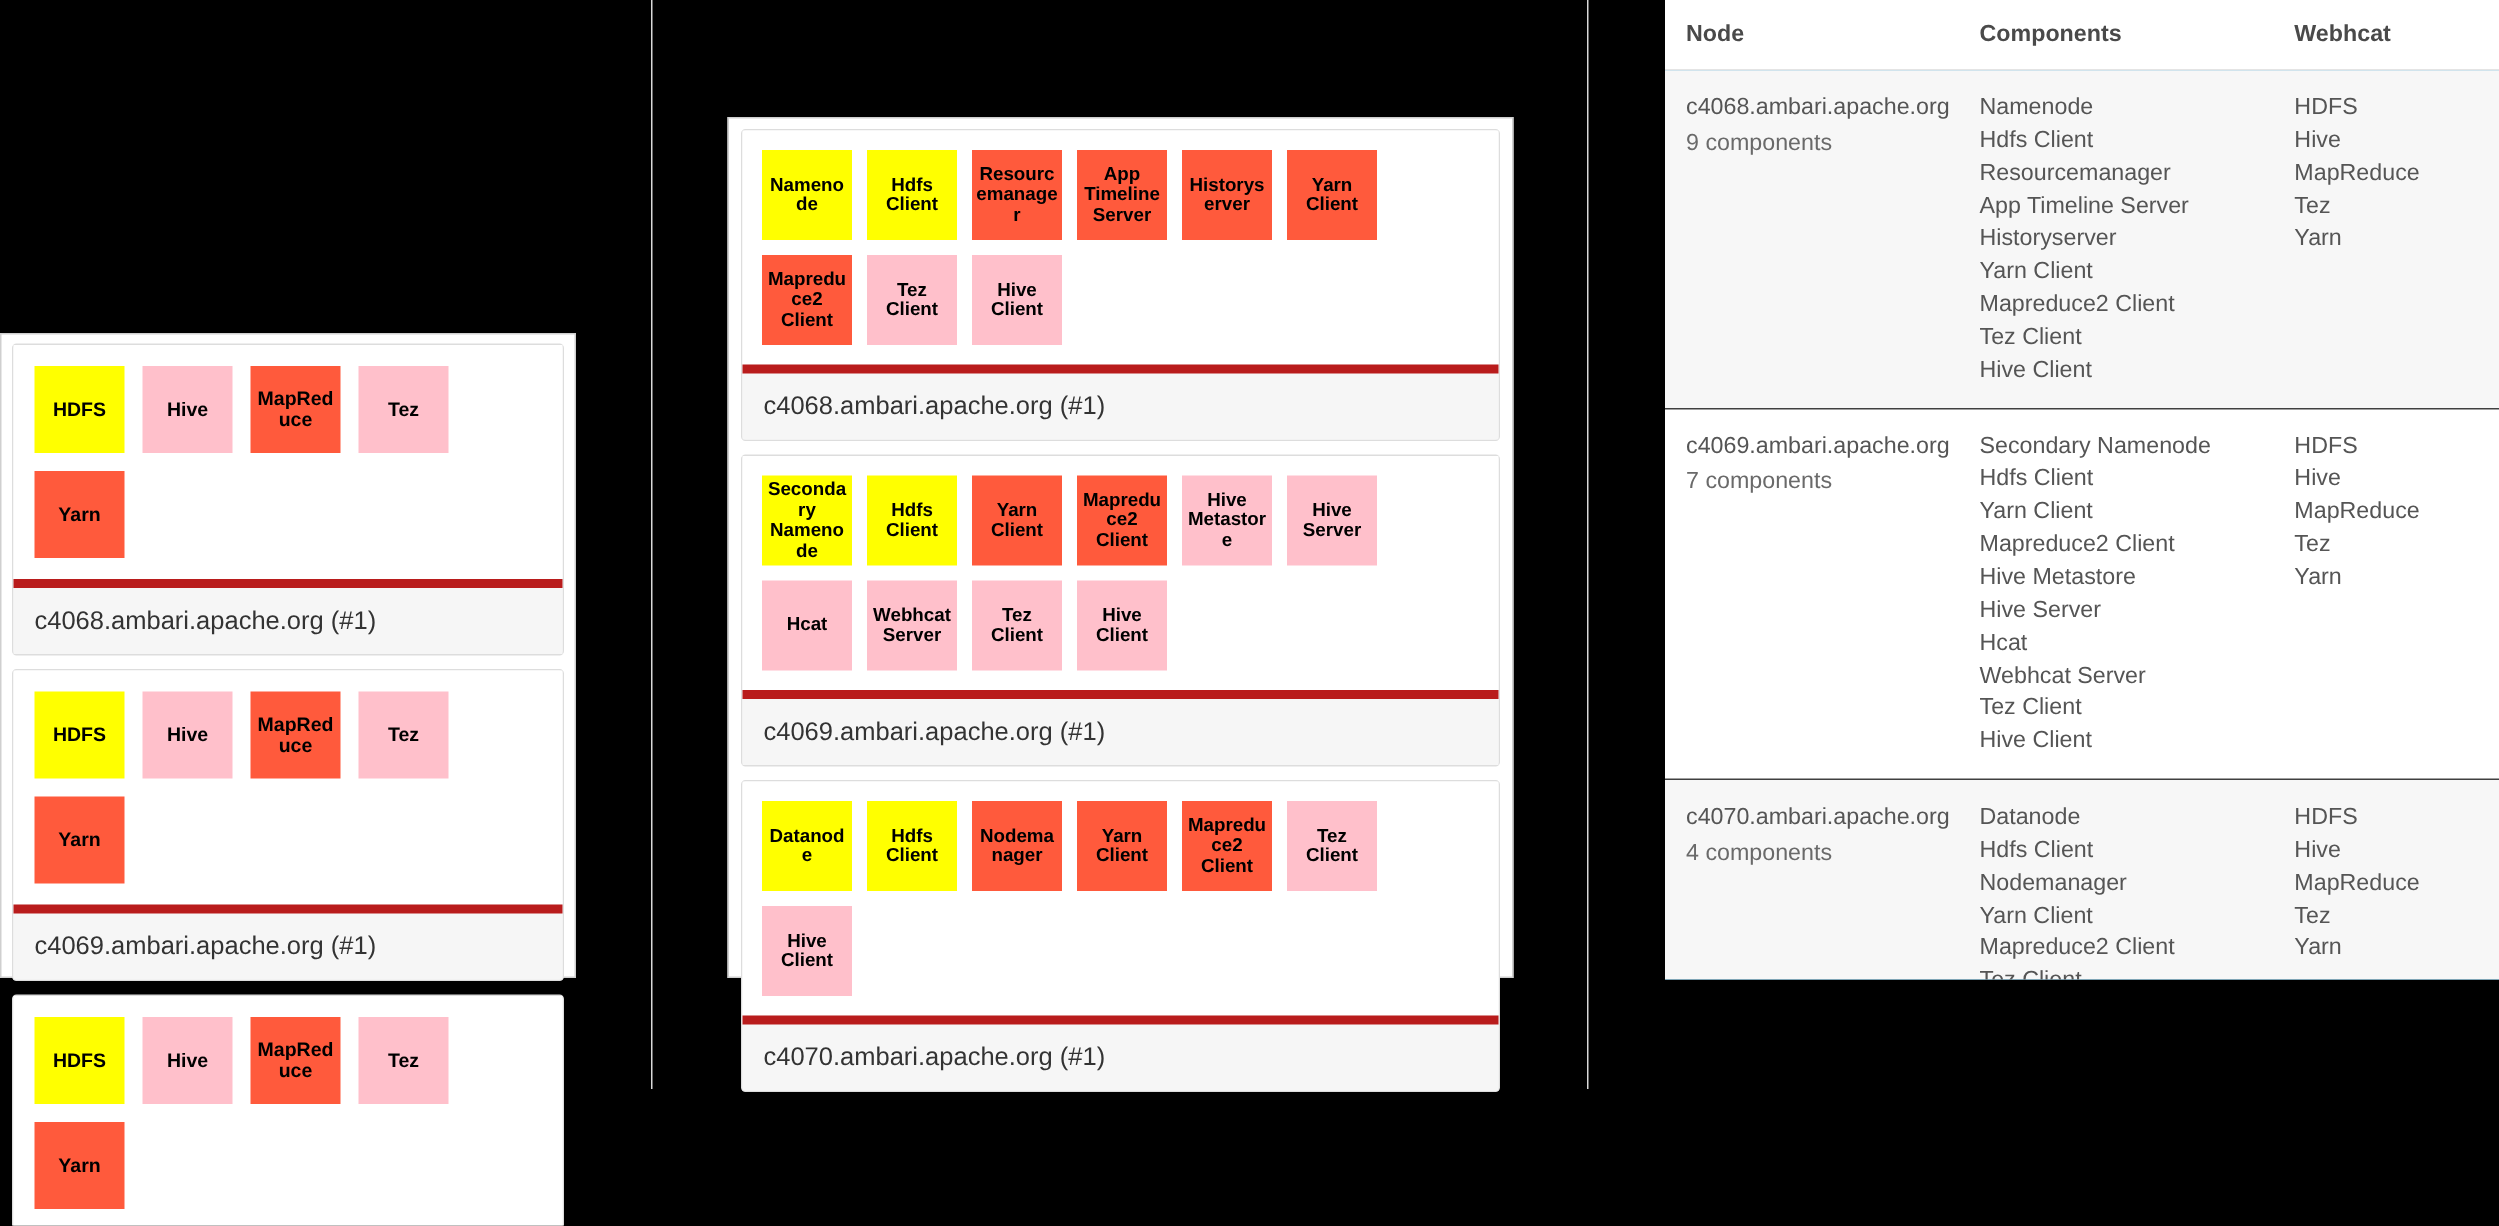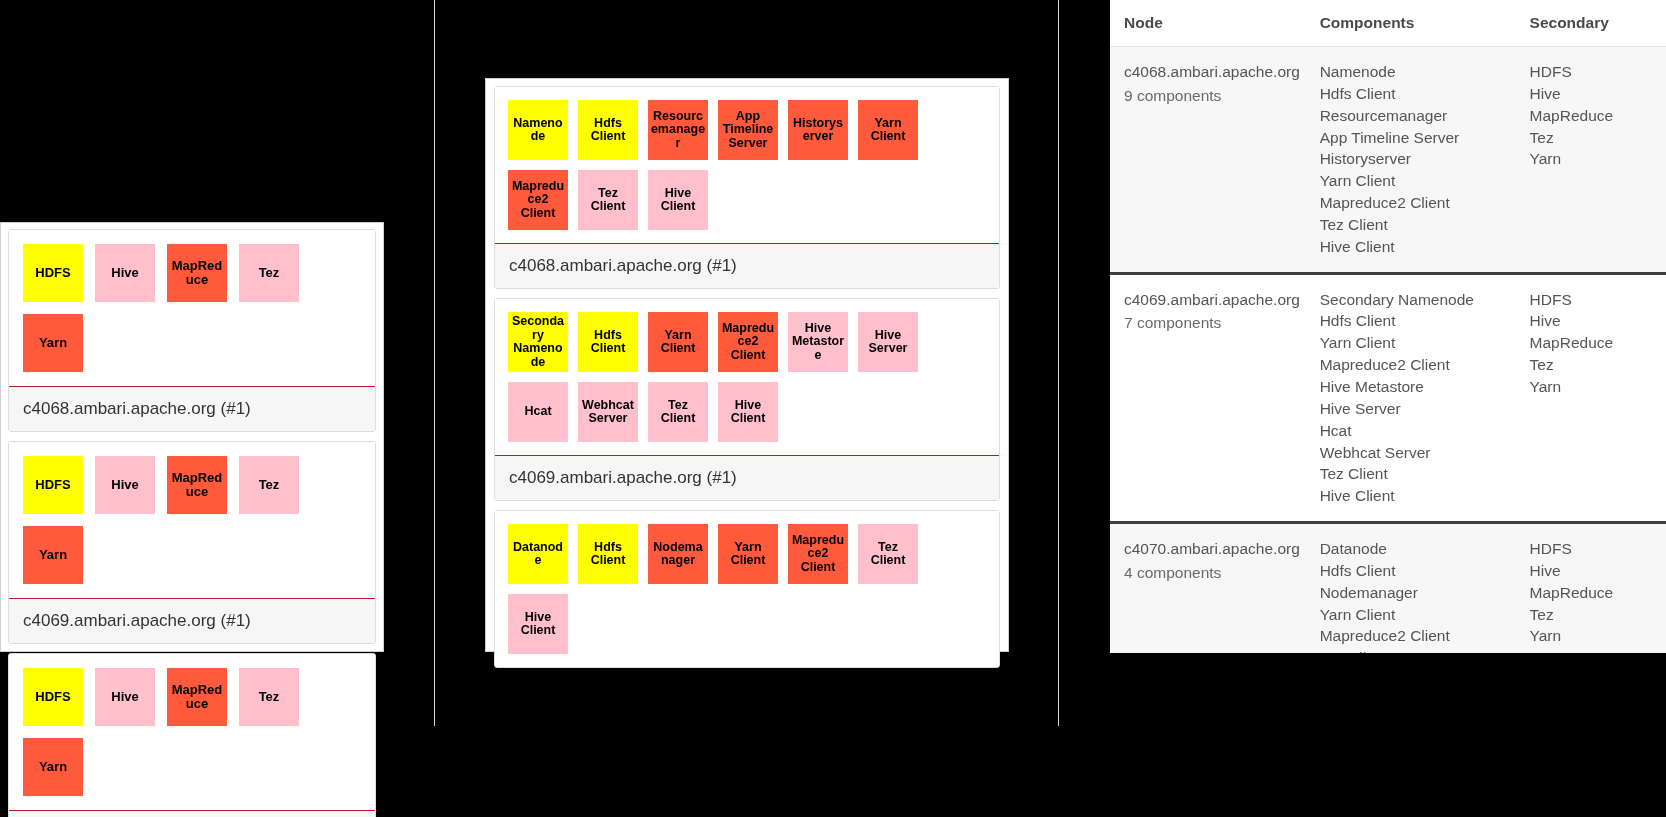--- a/index.html
+++ b/index.html
@@ -58,21 +58,21 @@
     line-height: 1.08;
     word-break: break-word;
     overflow: hidden;
     padding: 0 2px;
   }
   .chip.yellow { background: #ffff00; }
   .chip.orange { background: #ff5a3c; }
   .chip.pink   { background: #ffc0cb; }
 
   .host-footer {
-    border-top: 1px solid #b91c1c;
+    border-top: 6px solid #b91c1c;
     background: #f6f6f6;
     padding: 12px 14px;
     font-size: 17px;
     color: #333333;
   }
 
   
   #panel-components {
     position: absolute;
     left: 485px; top: 78px;
@@ -114,21 +114,21 @@
     font-weight: bold;
     color: #4a4a4a;
     padding: 14px 10px 14px 0;
     border-bottom: 1px solid #e4e4e4;
     background: #ffffff;
   }
   table.node-table thead th:first-child { padding-left: 14px; }
   table.node-table tbody td {
     vertical-align: top;
     padding: 14px 10px 14px 0;
-    border-bottom: 3px solid #404040;
+    border-bottom: 1px solid #404040;
     line-height: 1.41;
   }
   table.node-table tbody td:first-child { padding-left: 14px; }
   table.node-table tbody tr:nth-child(odd)  { background: #f7f7f7; }
   table.node-table tbody tr:nth-child(even) { background: #ffffff; }
   .col-node { width: 190px; }
   .col-components { width: 200px; }
   .col-services { width: 130px; }
   .node-name { color: #555555; white-space: nowrap; }
   .node-count { color: #6a6a6a; margin-top: 2px; }
@@ -211,31 +211,32 @@
         <div class="host-card">
           <div class="chip-row">
             <div class="chip yellow">Datanode</div>
             <div class="chip yellow">Hdfs Client</div>
             <div class="chip orange">Nodemanager</div>
             <div class="chip orange">Yarn Client</div>
             <div class="chip orange">Mapreduce2 Client</div>
             <div class="chip pink">Tez Client</div>
             <div class="chip pink">Hive Client</div>
           </div>
+          <div class="host-footer">c4070.ambari.apache.org (#1)</div>
         </div>
       </div>
   </div>
 
   <div id="panel-table">
     <table class="node-table">
       <thead>
         <tr>
           <th class="col-node">Node</th>
           <th class="col-components">Components</th>
-          <th class="col-services">Secondary</th>
+          <th class="col-services">Webhcat</th>
         </tr>
       </thead>
       <tbody id="node-table-body">
           <tr>
             <td class="col-node">
               <div class="node-name">c4068.ambari.apache.org</div>
               <div class="node-count">9 components</div>
             </td>
             <td class="col-components">
               <span class="stack-item">Namenode</span>

